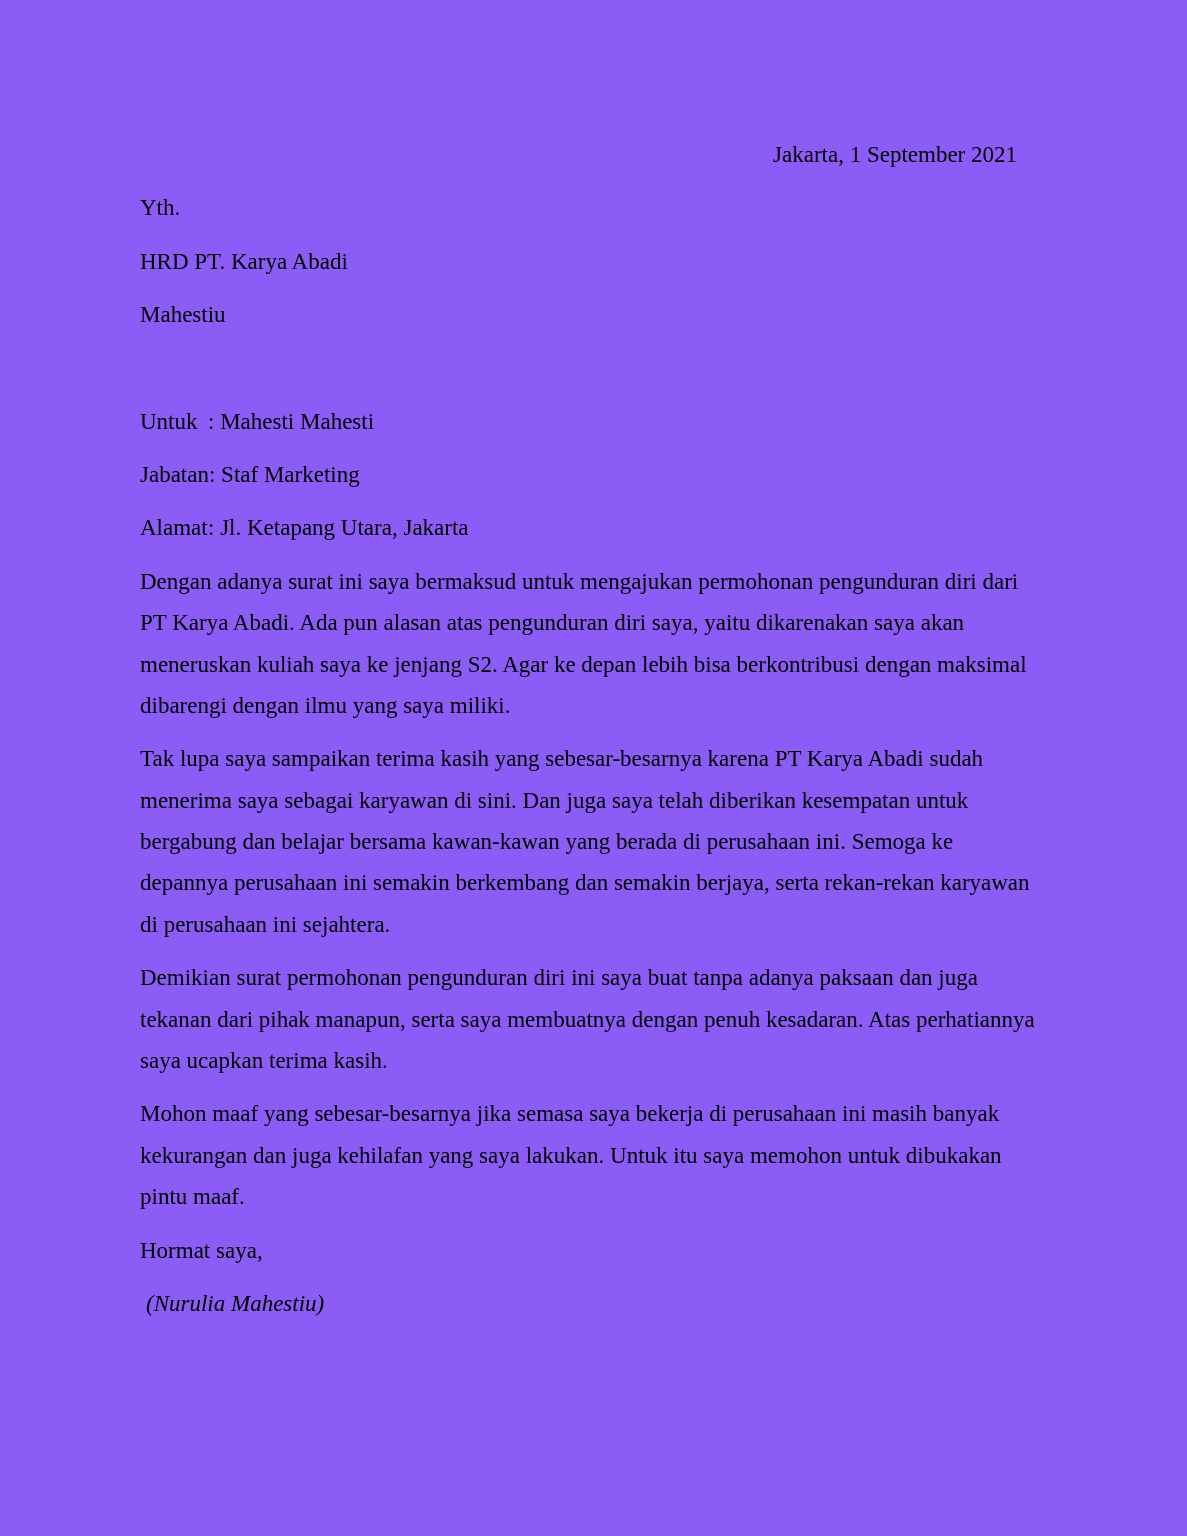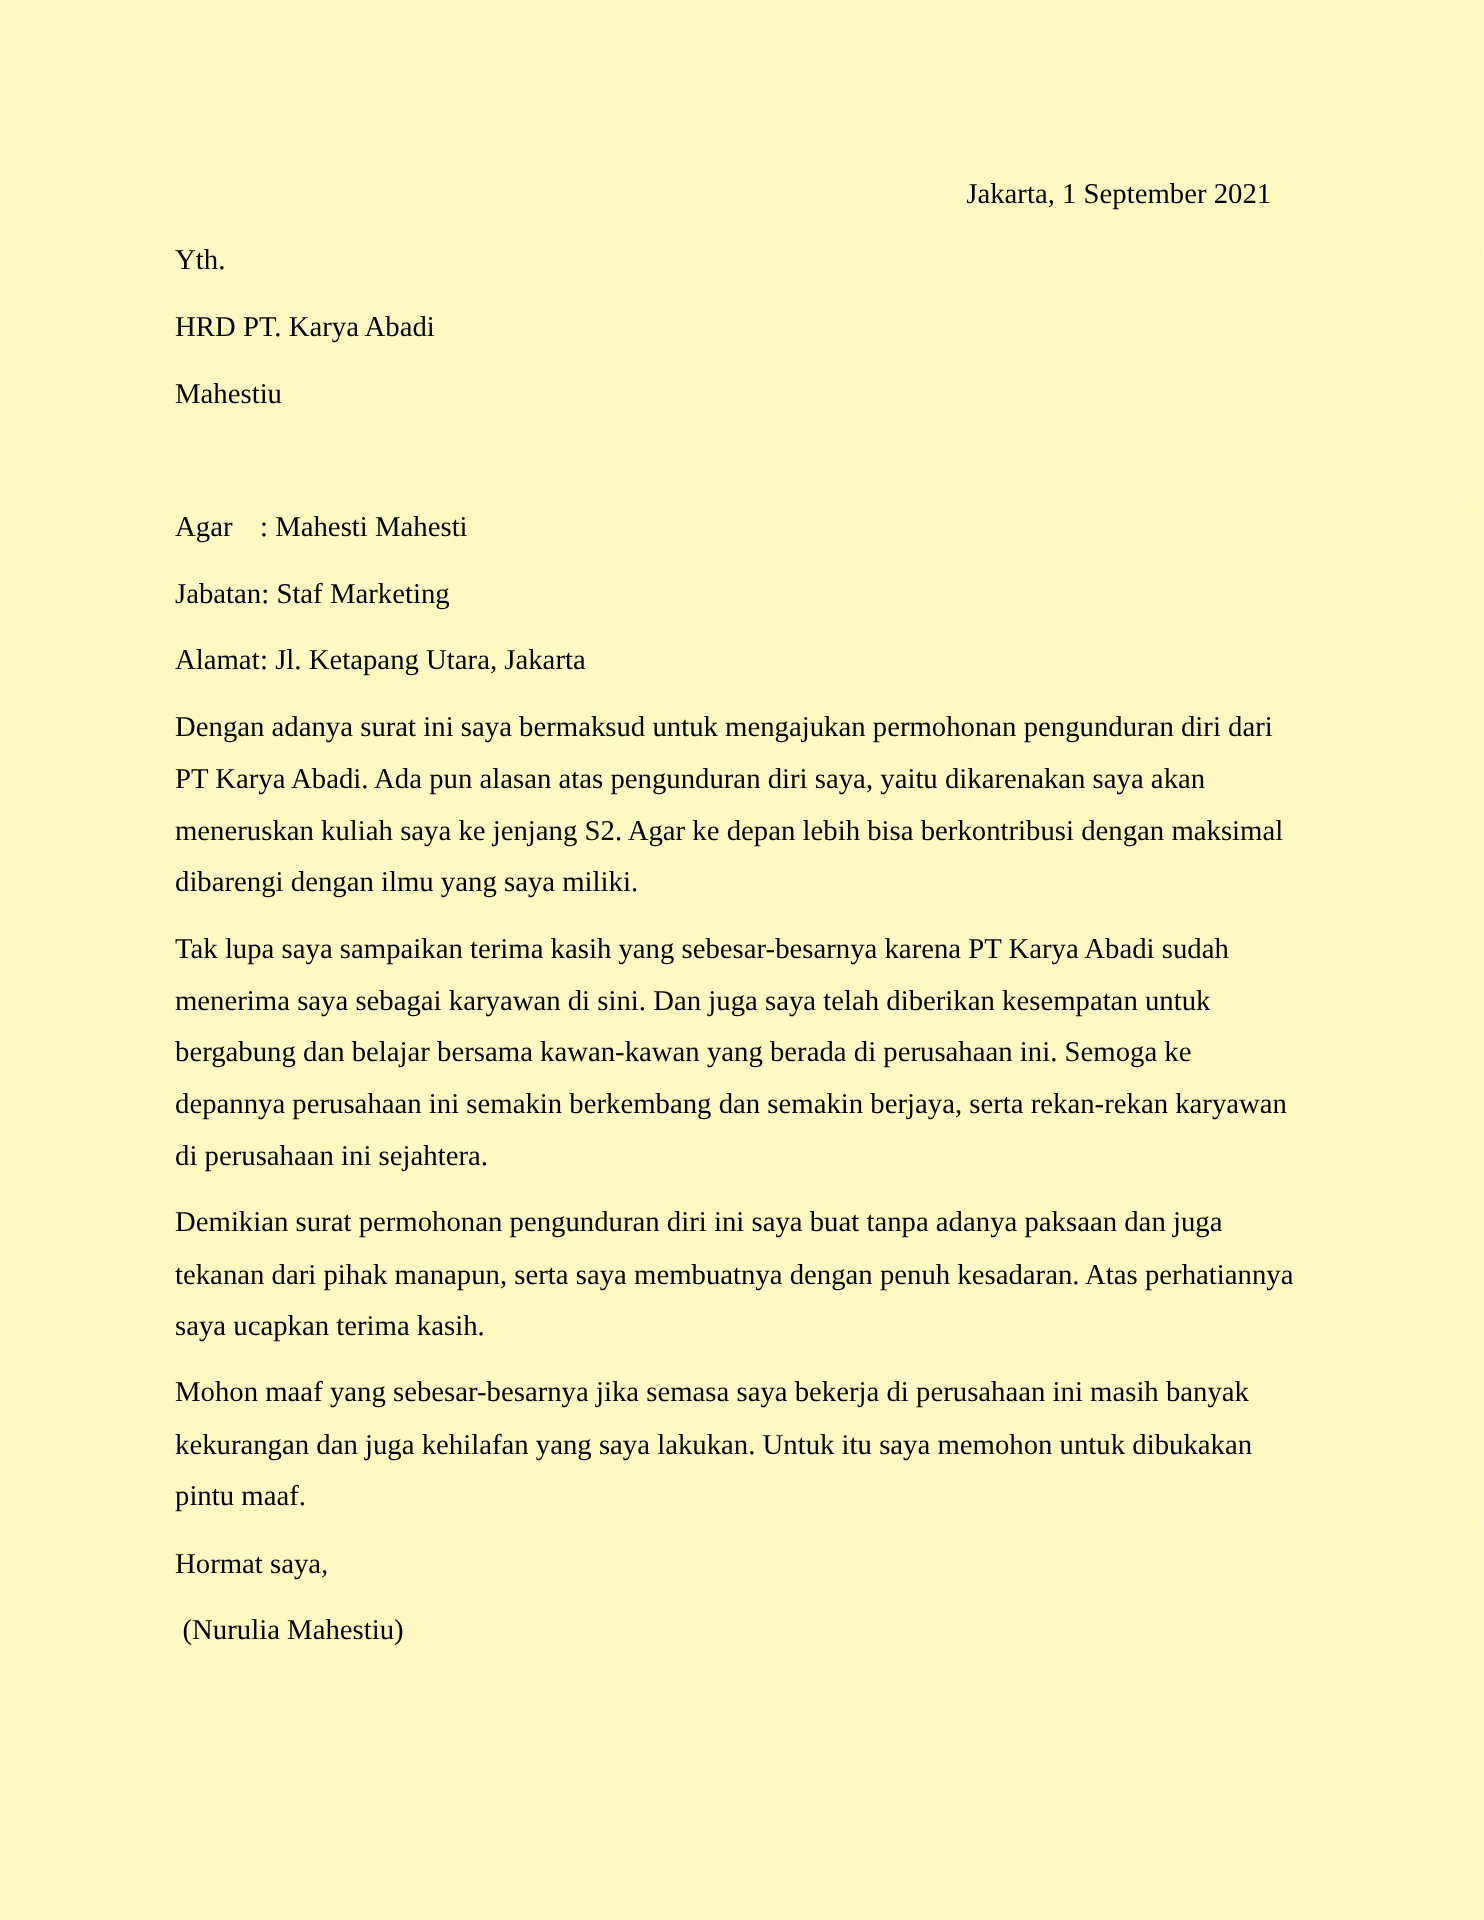--- a/index.html
+++ b/index.html
@@ -14,21 +14,21 @@
     font-family: "Liberation Serif", "DejaVu Serif", serif;
     font-size: 23px;
     color: #000000;
     -webkit-font-smoothing: antialiased;
   }
   .page {
     box-sizing: border-box;
     width: 1187px;
     height: 1536px;
     padding: 134px 140px 60px 140px;
-    background: #fef9c3;
+    background: #8b5cf6;
   }
   .line, .para {
     margin: 0 0 12px 0;
     line-height: 1.8;
     text-align: left;
     white-space: normal;
   }
   .date-line {
     text-align: right;
     padding-right: 30px;
@@ -37,40 +37,41 @@
   }
   .spacer-paragraph {
     height: 53px;
   }
   .identity-row .id-label {
     display: inline-block;
     min-width: 68px;
   }
   .signature-line {
     padding-left: 6px;
+    font-style: italic;
   }
 </style>
 </head>
 <body>
 
 <div class="page">
 
   <p class="date-line">Jakarta, 1 September 2021</p>
 
   <div>
     <p class="line">Yth.</p>
     <p class="line">HRD PT. Karya Abadi</p>
     <p class="line">Mahestiu</p>
   </div>
 
   <div class="spacer-paragraph"></div>
 
 
   <div>
-    <p class="line identity-row"><span class="id-label">Agar</span><span class="id-sep">:</span> <span>Mahesti Mahesti</span></p>
+    <p class="line identity-row"><span class="id-label">Untuk</span><span class="id-sep">:</span> <span>Mahesti Mahesti</span></p>
     <p class="line identity-row"><span class="id-label">Jabatan</span><span class="id-sep">:</span> <span>Staf Marketing</span></p>
     <p class="line identity-row"><span class="id-label">Alamat</span><span class="id-sep">:</span> <span>Jl. Ketapang Utara, Jakarta</span></p>
   </div>
 
   <div>
     <p class="para">Dengan adanya surat ini saya bermaksud untuk mengajukan permohonan pengunduran diri dari PT Karya Abadi. Ada pun alasan atas pengunduran diri saya, yaitu dikarenakan saya akan meneruskan kuliah saya ke jenjang S2. Agar ke depan lebih bisa berkontribusi dengan maksimal dibarengi dengan ilmu yang saya miliki.</p>
     <p class="para">Tak lupa saya sampaikan terima kasih yang sebesar-besarnya karena PT Karya Abadi sudah menerima saya sebagai karyawan di sini. Dan juga saya telah diberikan kesempatan untuk bergabung dan belajar bersama kawan-kawan yang berada di perusahaan ini. Semoga ke depannya perusahaan ini semakin berkembang dan semakin berjaya, serta rekan-rekan karyawan di perusahaan ini sejahtera.</p>
     <p class="para">Demikian surat permohonan pengunduran diri ini saya buat tanpa adanya paksaan dan juga tekanan dari pihak manapun, serta saya membuatnya dengan penuh kesadaran. Atas perhatiannya saya ucapkan terima kasih.</p>
     <p class="para">Mohon maaf yang sebesar-besarnya jika semasa saya bekerja di perusahaan ini masih banyak kekurangan dan juga kehilafan yang saya lakukan. Untuk itu saya memohon untuk dibukakan pintu maaf.</p>
   </div>

